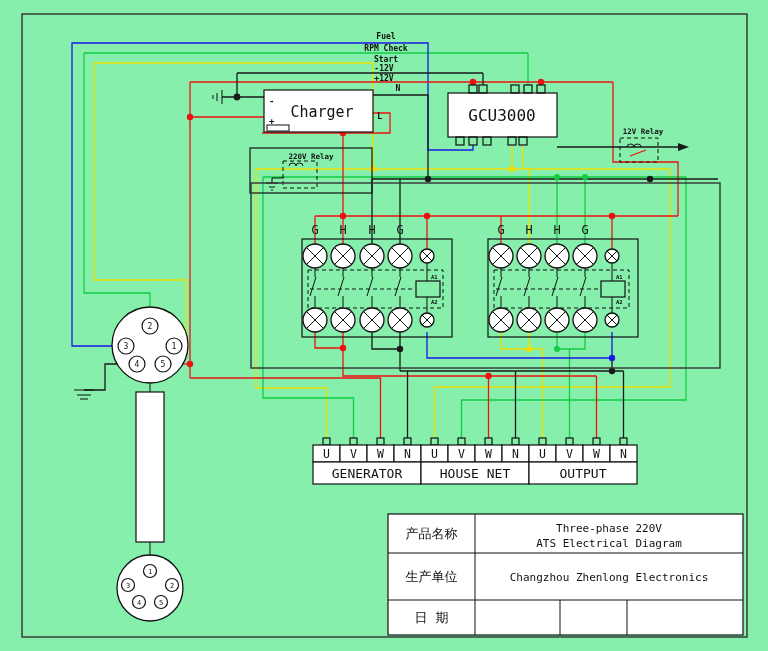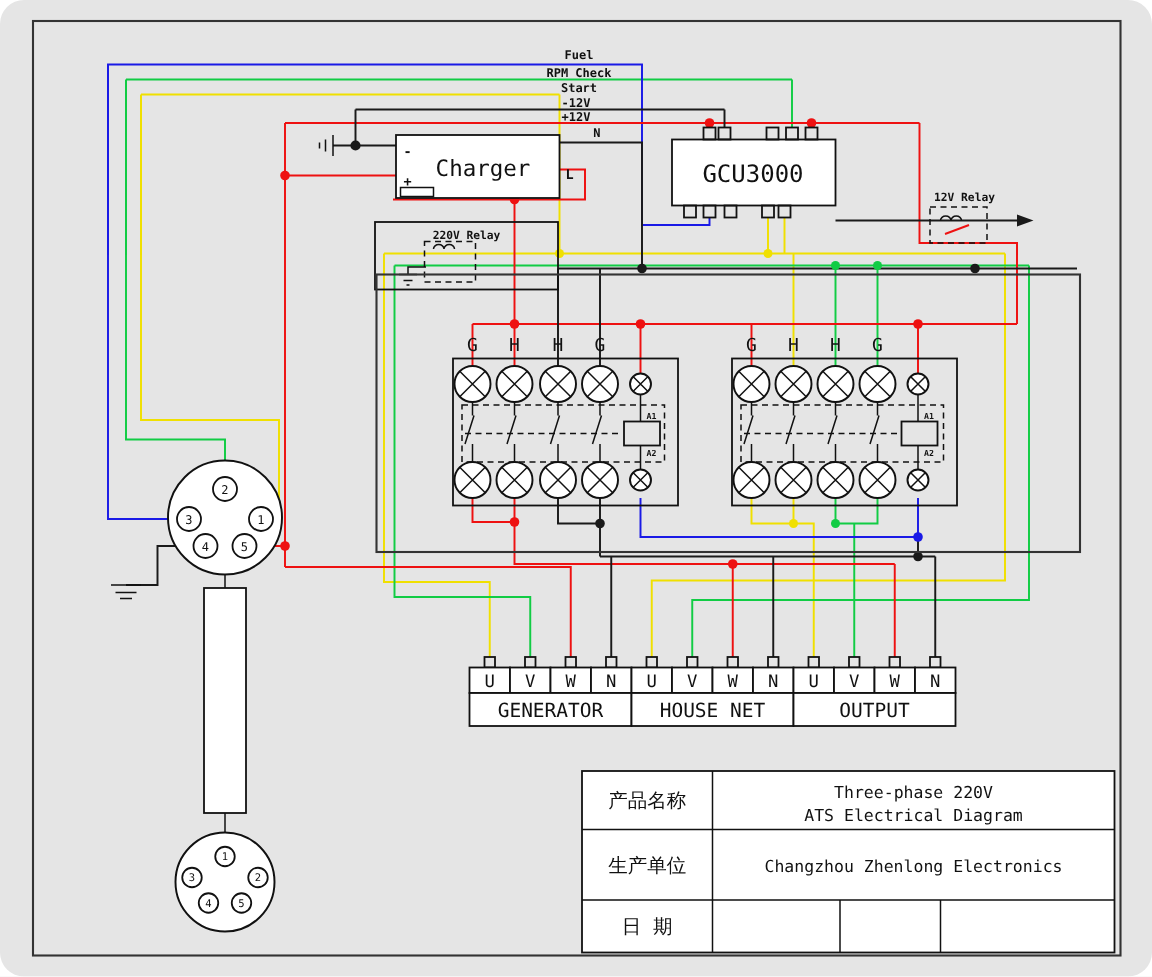--- a/index.html
+++ b/index.html
@@ -1,16 +1,16 @@
 <!DOCTYPE html>
 <html><head>
 <meta charset="utf-8">
 <style>
   html,body{margin:0;padding:0;background:#ffffff;}
-  .page{position:relative;width:768px;height:651px;background:#e5e5e5;overflow:hidden;border-radius:16px;}
+  .page{position:relative;width:768px;height:651px;background:#86efac;overflow:hidden;}
   svg{display:block;}
   text{font-family:"DejaVu Sans Mono","Liberation Mono",monospace;fill:#111;}
   .t-sig{font-size:8px;font-weight:bold;text-anchor:middle;}
   .t-big{font-size:15px;text-anchor:middle;}
   .t-gcu{font-size:16px;text-anchor:middle;}
   .t-relay{font-size:7.5px;font-weight:bold;text-anchor:middle;}
   .t-ghhg{font-size:12px;text-anchor:middle;}
   .t-coil{font-size:5.5px;font-weight:bold;}
   .t-pin{font-size:8px;text-anchor:middle;}
   .t-pin2{font-size:7px;text-anchor:middle;}

